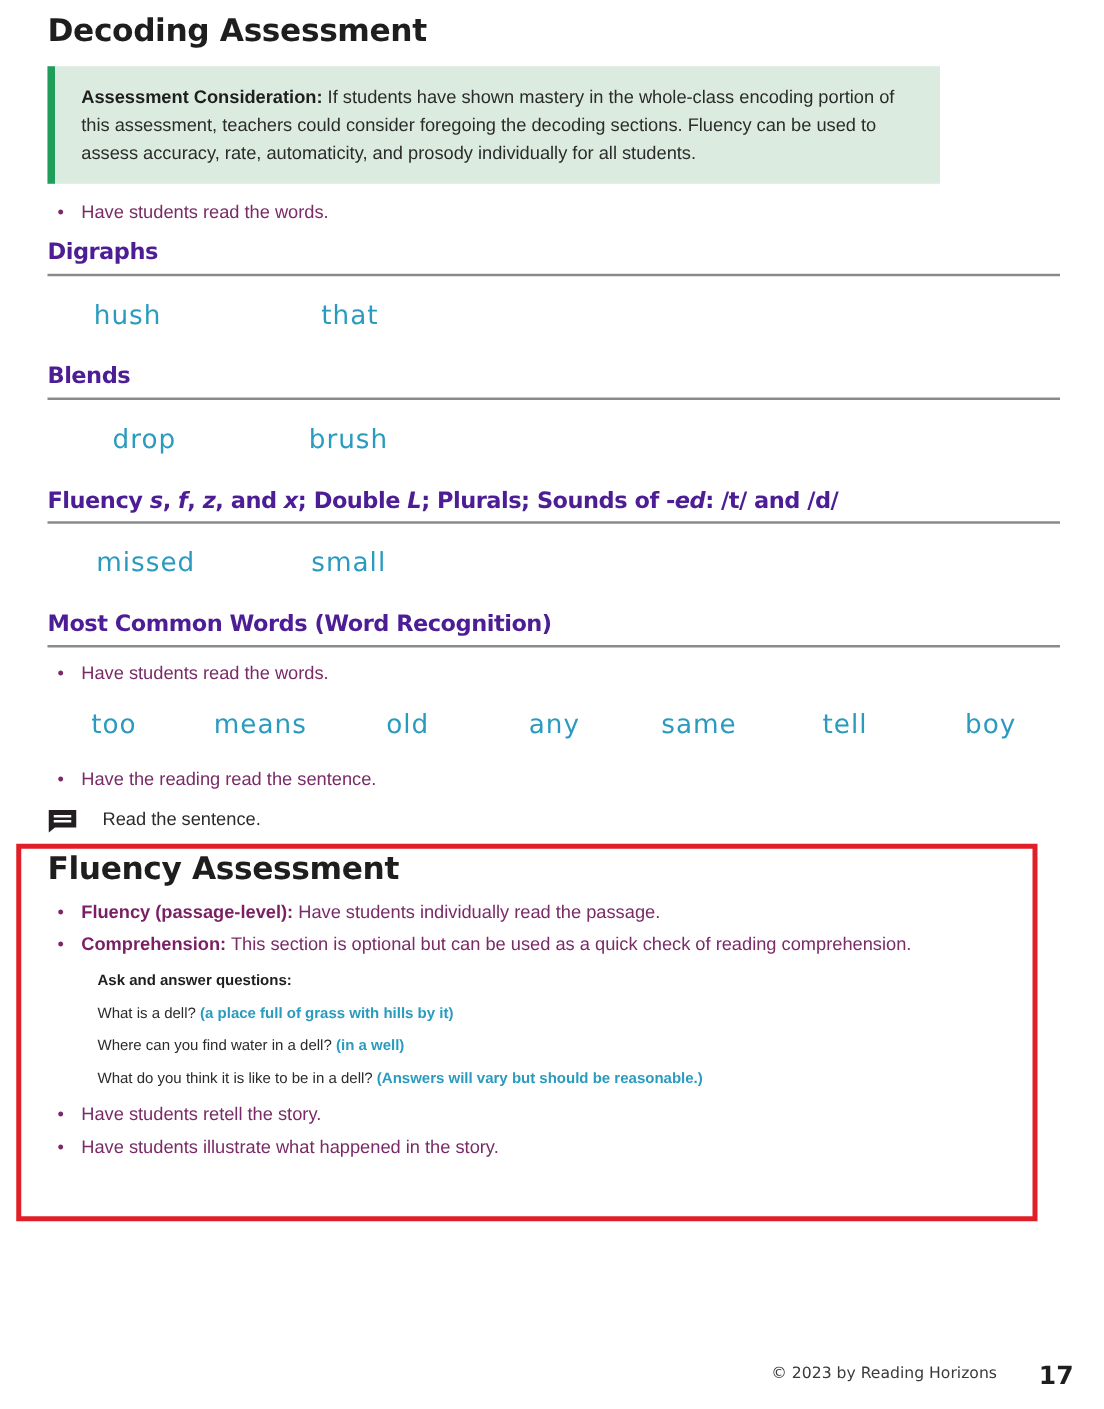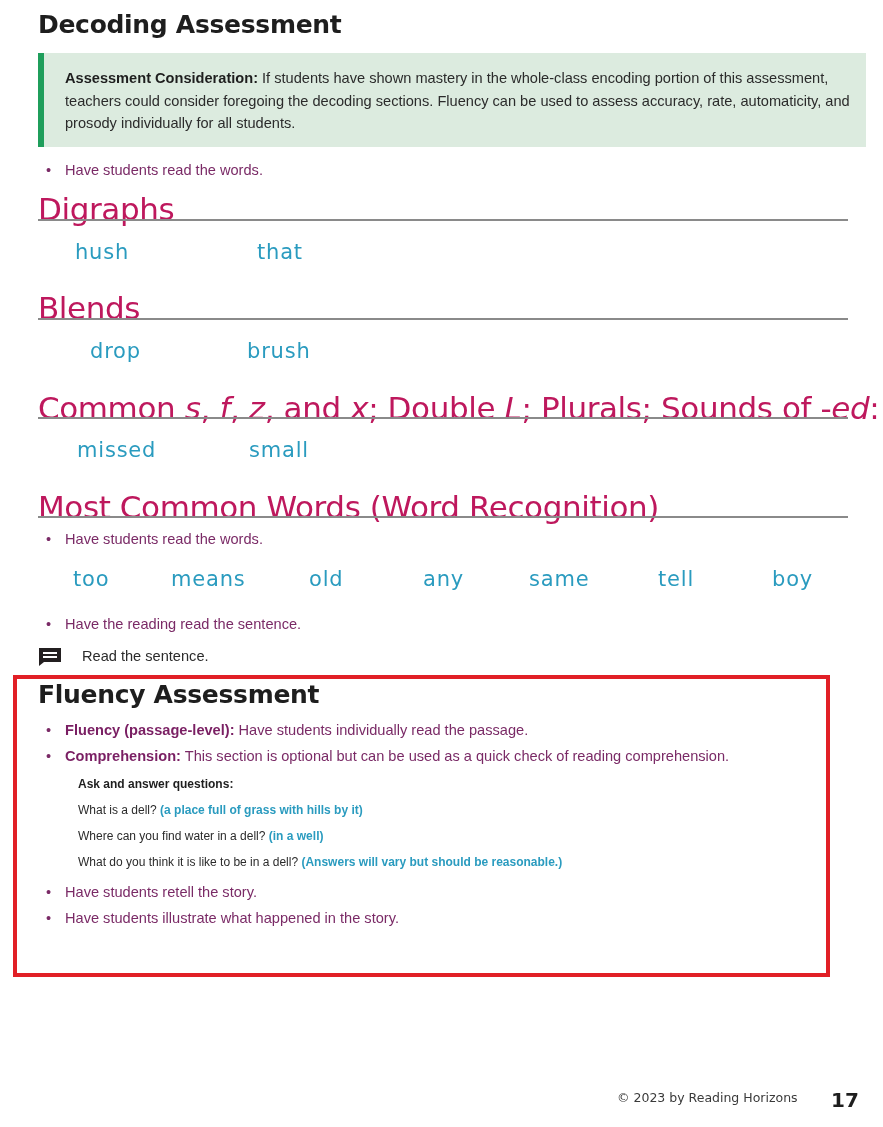--- a/index.html
+++ b/index.html
@@ -11,38 +11,38 @@
     .h1 {
       font-family: "DejaVu Sans", sans-serif;
       font-weight: bold;
       font-size: 25px;
       color: #1e1e1e;
       letter-spacing: -0.3px;
       white-space: nowrap;
     }
     .h2 {
       font-family: "DejaVu Sans", sans-serif;
-      font-weight: normal;
-      font-size: 31px;
-      color: #be185d;
+      font-weight: bold;
+      font-size: 18px;
+      color: #4c1d95;
       letter-spacing: -0.4px;
       white-space: nowrap;
     }
     .rule {
       position: absolute;
       left: 38px;
       width: 810px;
       height: 2px;
       background: #8a8a8a;
     }
 
     .callout {
       position: absolute;
       left: 38px; top: 53px;
-      width: 828px; height: 94px;
+      width: 714px; height: 94px;
       background: #dcebdf;
       border-left: 6px solid #1f9e5b;
       padding: 14px 14px 0 21px;
       font-size: 14.6px;
       line-height: 22.5px;
       color: #2b2b2b;
     }
     .callout b { color: #1e1e1e; }
 
     .bullet {
@@ -136,21 +136,21 @@
 <div class="rule" style="top:219px;"></div>
 <div class="word" style="left:75px; top:240px;">hush</div>
 <div class="word" style="left:257px; top:240px;">that</div>
 
 <div class="abs h2" style="left:38px; top:290px;">Blends</div>
 <div class="rule" style="top:318px;"></div>
 <div class="word" style="left:90px; top:339px;">drop</div>
 <div class="word" style="left:247px; top:339px;">brush</div>
 
 <div class="abs h2" style="left:38px; top:390px;">
-  <span>Common </span><i>s</i><span>, </span><i>f</i><span>, </span><i>z</i><span>, and </span><i>x</i><span>; Double </span><i>L</i><span>; Plurals; Sounds of -</span><i>ed</i><span>: /t/ and /d/</span>
+  <span>Fluency </span><i>s</i><span>, </span><i>f</i><span>, </span><i>z</i><span>, and </span><i>x</i><span>; Double </span><i>L</i><span>; Plurals; Sounds of -</span><i>ed</i><span>: /t/ and /d/</span>
 </div>
 <div class="rule" style="top:417px;"></div>
 <div class="word" style="left:77px; top:438px;">missed</div>
 <div class="word" style="left:249px; top:438px;">small</div>
 
 <div class="abs h2" style="left:38px; top:489px;">Most Common Words (Word Recognition)</div>
 <div class="rule" style="top:516px;"></div>
 
 <div class="bullet" style="top:531px;">
   <span class="dot">•</span><span>Have students read the words.</span>

